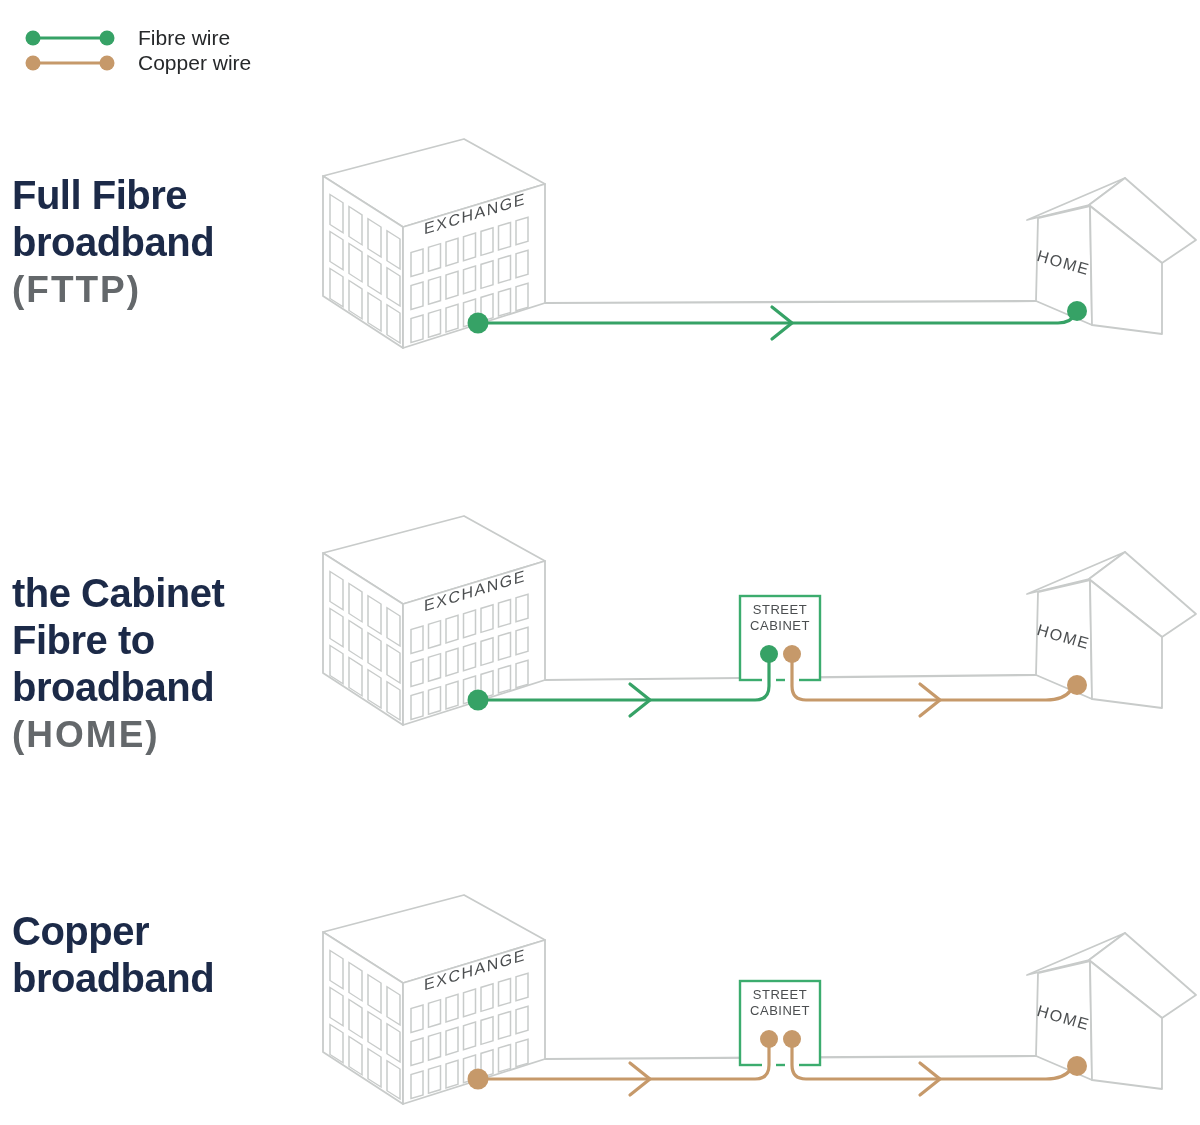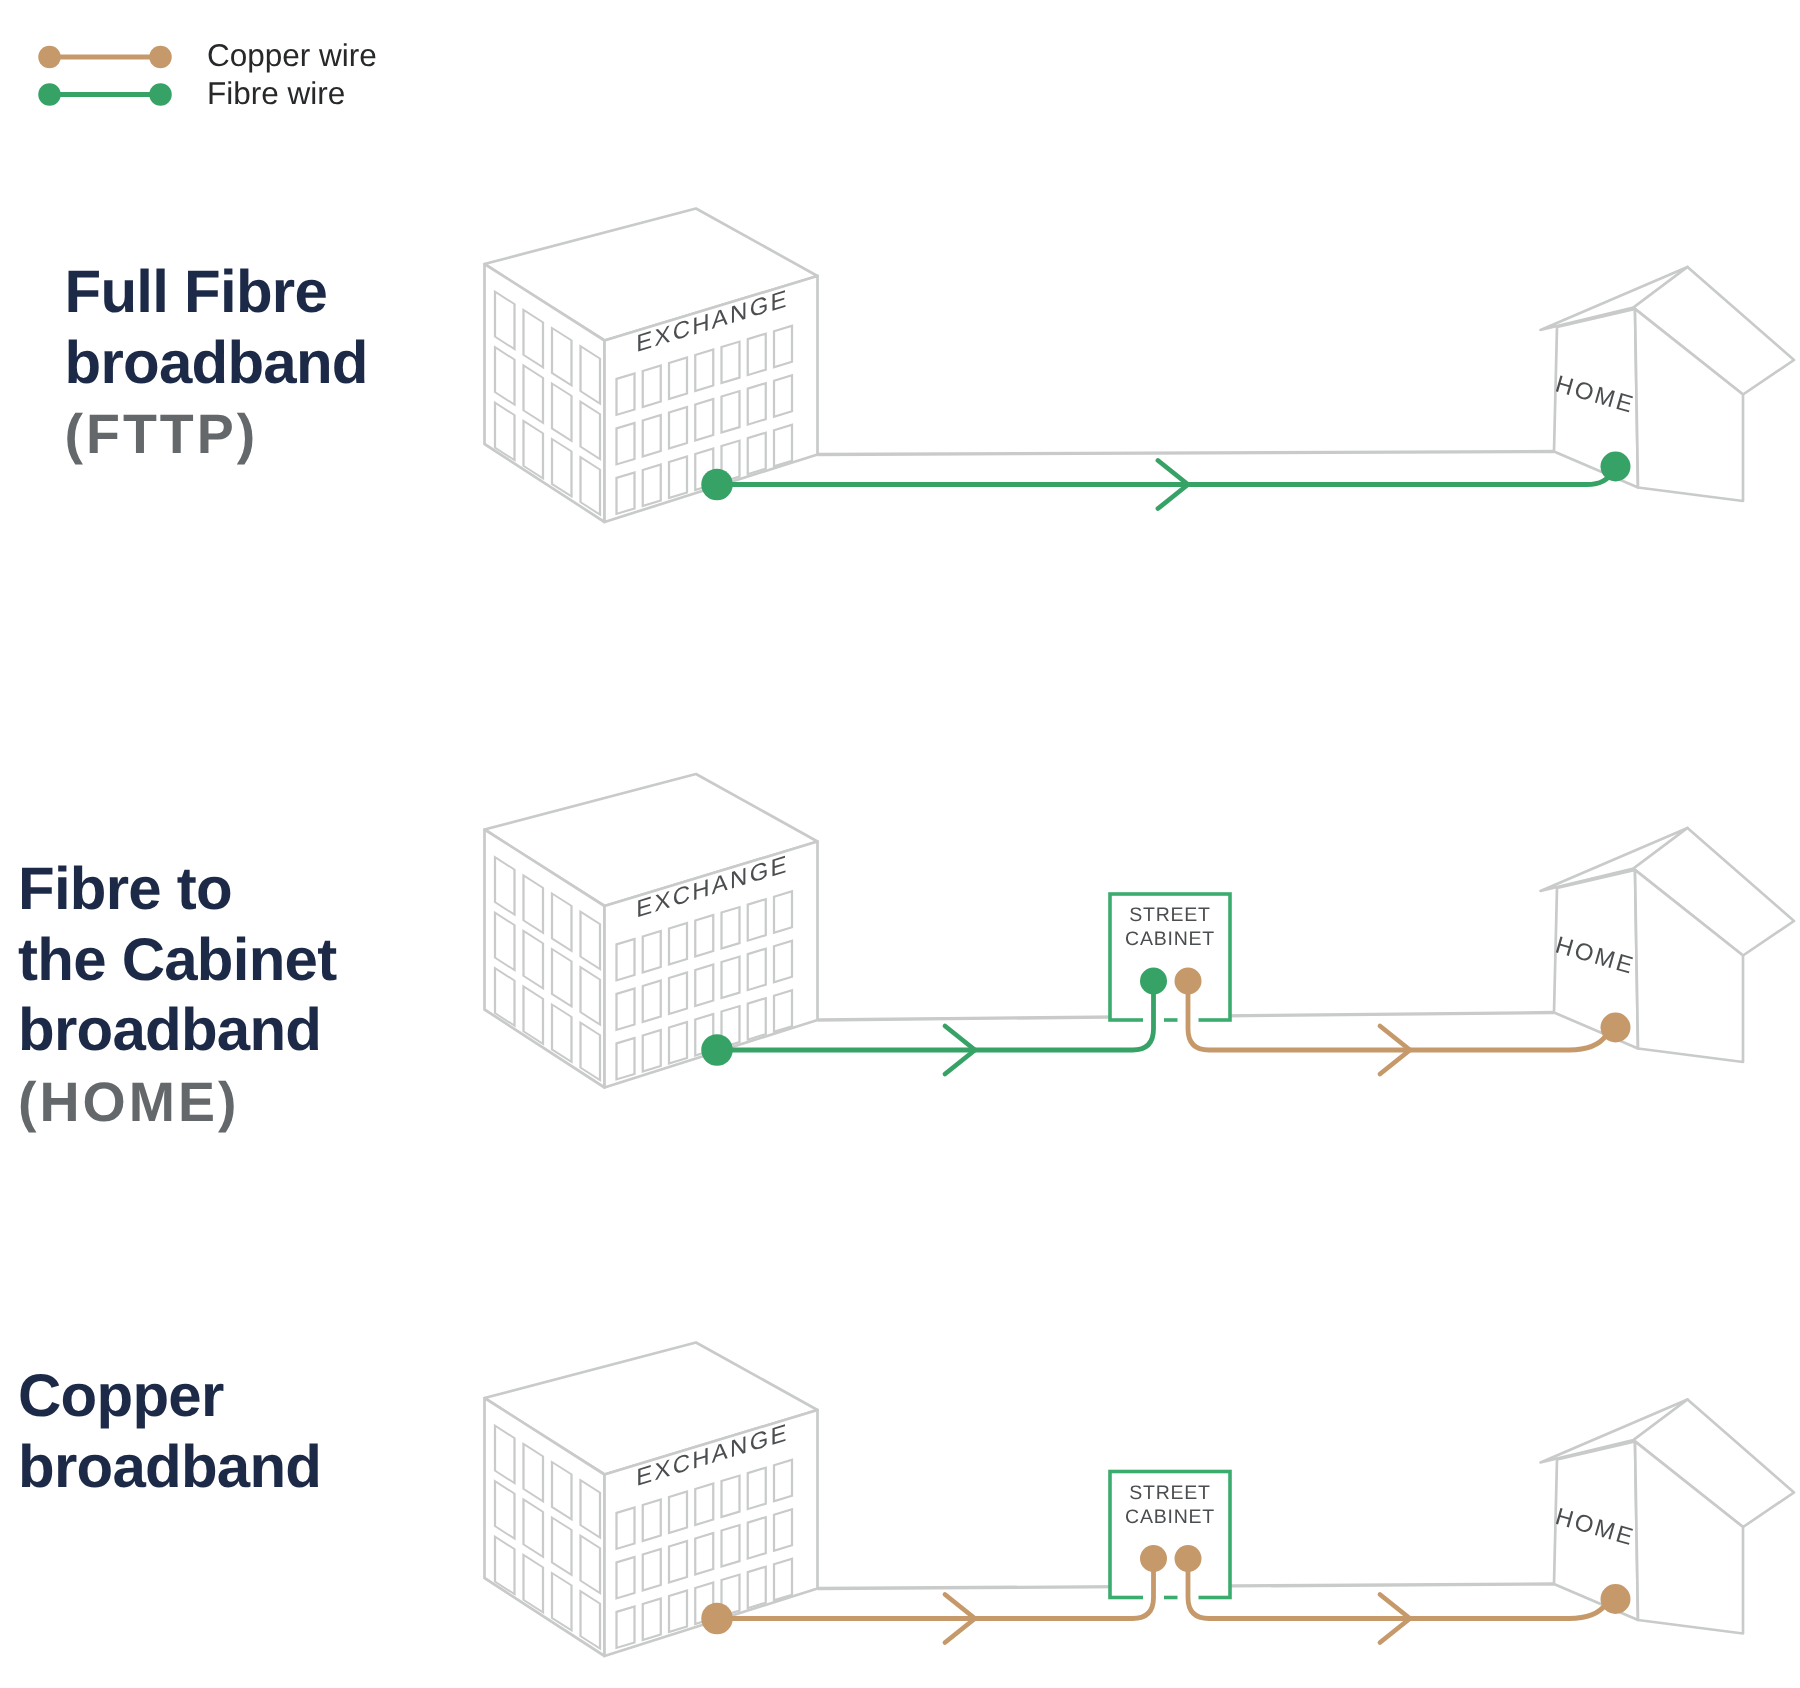--- a/index.html
+++ b/index.html
@@ -7,21 +7,21 @@
           font-family:"Liberation Sans",sans-serif;}
   
   .legend{position:absolute;left:24px;top:25px;}
   .legend-item{display:flex;align-items:center;height:25px;}
   .legend-item svg{display:block;margin-right:22px;}
   .legend-label{font-size:21px;color:var(--legend_text);line-height:25px;}
   
   .title{position:absolute;left:12px;color:var(--title);font-weight:700;
          font-size:40px;line-height:47px;letter-spacing:-0.5px;}
   .title .sub{font-weight:700;font-size:37px;color:var(--subtitle);letter-spacing:2px;}
-  .t1{top:172px;margin-left:31px;} .t2{top:570px;} .t3{top:908px;}
+  .t1{top:172px;} .t2{top:570px;} .t3{top:908px;}
   
   .diagram{position:absolute;left:0;top:0;}
   .face{fill:#ffffff;stroke:var(--outline);stroke-width:1.8;stroke-linejoin:round;}
   .win{fill:#ffffff;stroke:var(--outline);stroke-width:1.5;}
   .ground{stroke:var(--outline);stroke-width:2.2;fill:none;}
   .wire{fill:none;stroke-width:3.2;stroke-linecap:round;}
   .chev{fill:none;stroke-width:3.2;stroke-linecap:round;stroke-linejoin:round;}
   .fibre{stroke:var(--fibre);} .copper{stroke:var(--copper);}
   .dot{stroke:none;} .dot.fibre{fill:var(--fibre);} .dot.copper{fill:var(--copper);}
   .cab{fill:#ffffff;stroke:var(--cabinet_border);stroke-width:2.4;}
@@ -32,44 +32,44 @@
              font-family:"Liberation Sans",sans-serif;}
 </style>
 </head>
 <body>
 
 <div class="canvas">
 
   <div class="legend">
     <div class="legend-item">
       <svg width="92" height="22">
+        <line class="wire fibre" x1="9" y1="11" x2="83" y2="11"></line>
+        <circle class="dot fibre" cx="9" cy="11" r="7.5"></circle>
+        <circle class="dot fibre" cx="83" cy="11" r="7.5"></circle>
+      </svg>
+      <span class="legend-label">Fibre wire</span>
+    </div>
+    <div class="legend-item">
+      <svg width="92" height="22">
         <line class="wire copper" x1="9" y1="11" x2="83" y2="11"></line>
         <circle class="dot copper" cx="9" cy="11" r="7.5"></circle>
         <circle class="dot copper" cx="83" cy="11" r="7.5"></circle>
       </svg>
       <span class="legend-label">Copper wire</span>
     </div>
-    <div class="legend-item">
-      <svg width="92" height="22">
-        <line class="wire fibre" x1="9" y1="11" x2="83" y2="11"></line>
-        <circle class="dot fibre" cx="9" cy="11" r="7.5"></circle>
-        <circle class="dot fibre" cx="83" cy="11" r="7.5"></circle>
-      </svg>
-      <span class="legend-label">Fibre wire</span>
-    </div>
   </div>
 
   <div class="title t1">
     <div>Full Fibre</div>
     <div>broadband</div>
     <div class="sub">(FTTP)</div>
   </div>
   <div class="title t2">
+    <div>the Cabinet</div>
     <div>Fibre to</div>
-    <div>the Cabinet</div>
     <div>broadband</div>
     <div class="sub">(HOME)</div>
   </div>
   <div class="title t3">
     <div>Copper</div>
     <div>broadband</div>
   </div>
 
   <svg class="diagram" width="1200" height="1125" viewBox="0 0 1200 1125">
 

